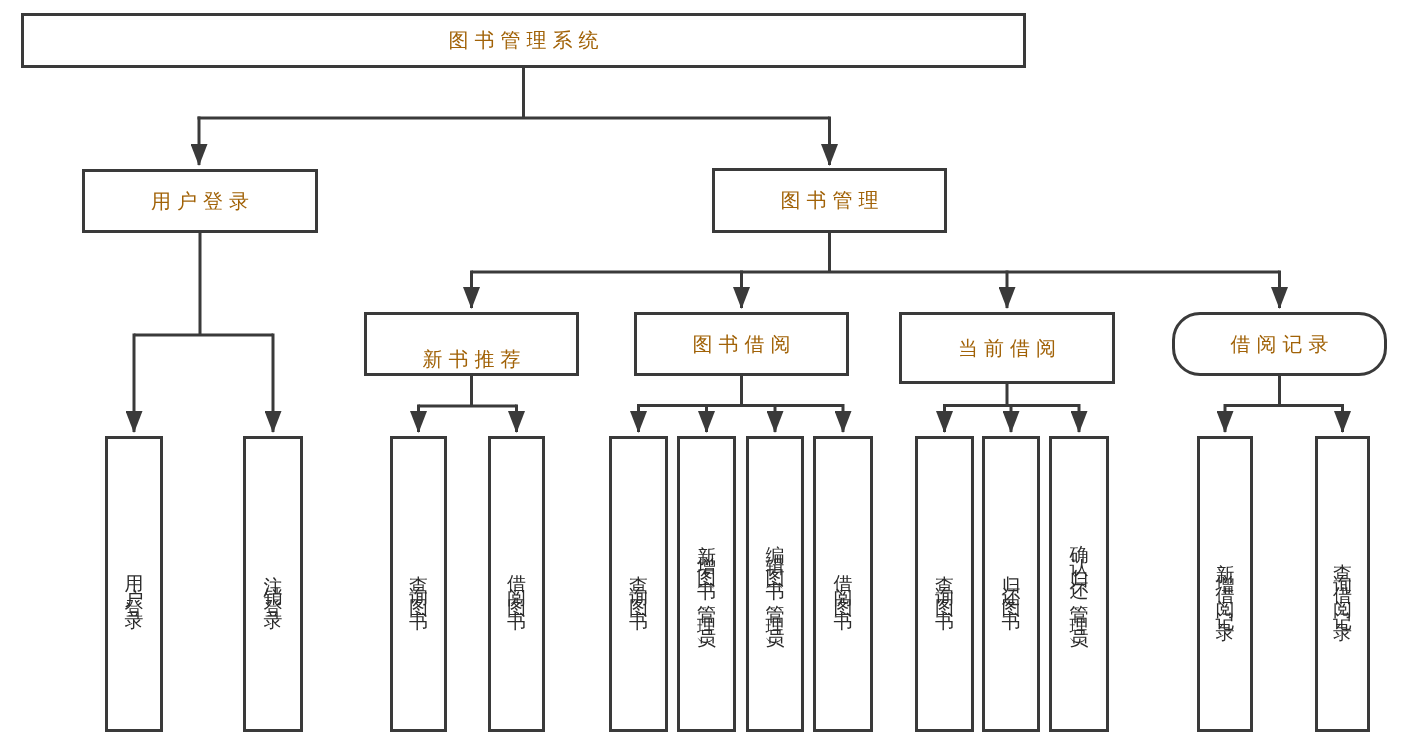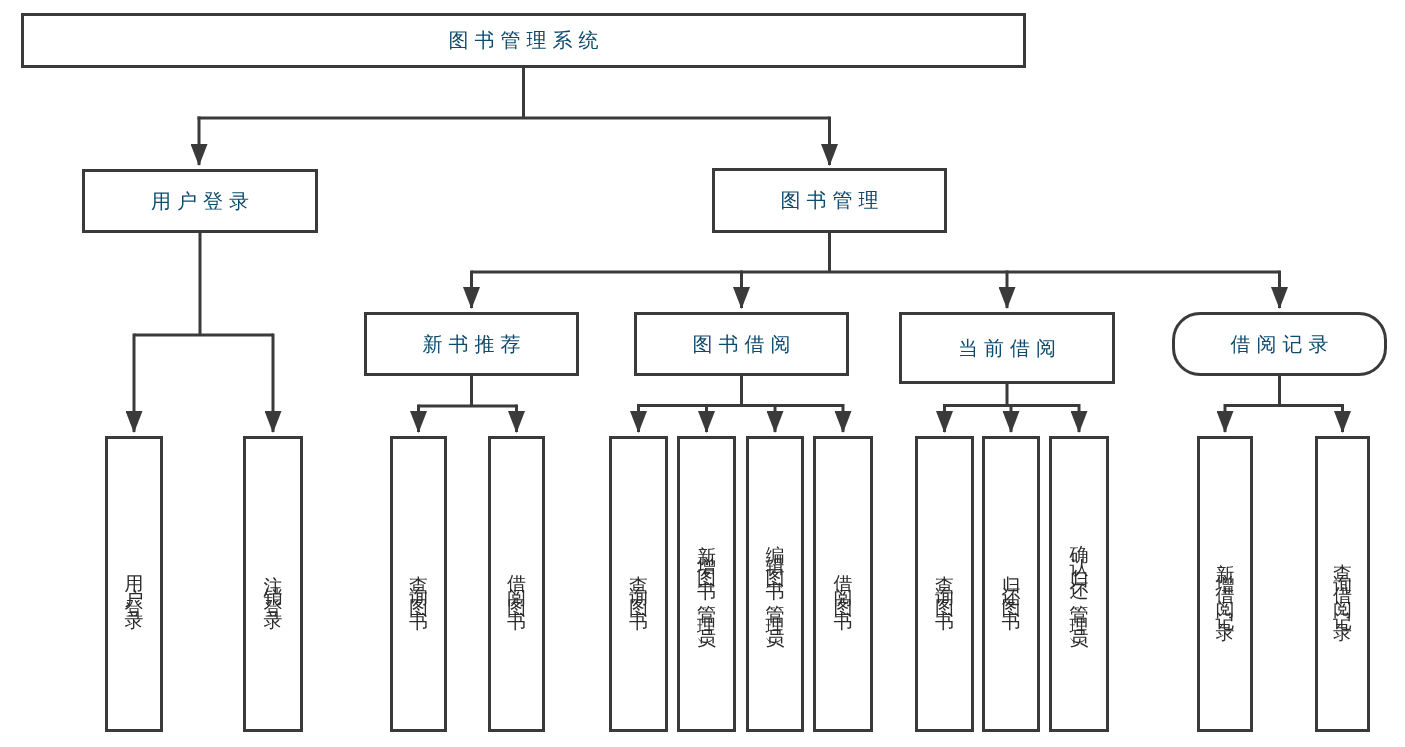--- a/index.html
+++ b/index.html
@@ -33,21 +33,21 @@
     z-index: 2;
   }
   .node span {
     display: block;
     white-space: nowrap;
   }
   .h-label span {
     font-size: 20px;
     letter-spacing: 6px;
     text-indent: 6px;
-    color: #0c4a6e;
+    color: #a16207;
   }
   .leaf span {
     writing-mode: vertical-rl;
     text-orientation: mixed;
     font-size: 19px;
     letter-spacing: 12px;
     color: #2b2b2b;
   }
   .watermark {
     position: absolute;
@@ -111,21 +111,21 @@
     <span>图书管理系统</span>
   </div>
 
   <div class="node h-label" style="left:82px; top:169px; width:236px; height:64px;">
     <span>用户登录</span>
   </div>
   <div class="node h-label" style="left:712px; top:168px; width:235px; height:65px;">
     <span>图书管理</span>
   </div>
 
-  <div class="node h-label" style="left:364px; top:312px; width:215px; height:64px;">
+  <div class="node h-label" style="left:364px; top:312px; width:215px; height:64px;align-items:flex-end;">
     <span>新书推荐</span>
   </div>
   <div class="node h-label" style="left:634px; top:312px; width:215px; height:64px;">
     <span>图书借阅</span>
   </div>
   <div class="node h-label" style="left:899px; top:312px; width:216px; height:72px;">
     <span>当前借阅</span>
   </div>
   <div class="node h-label" style="left:1172px; top:312px; width:215px; height:64px;border-radius:28px;">
     <span>借阅记录</span>

